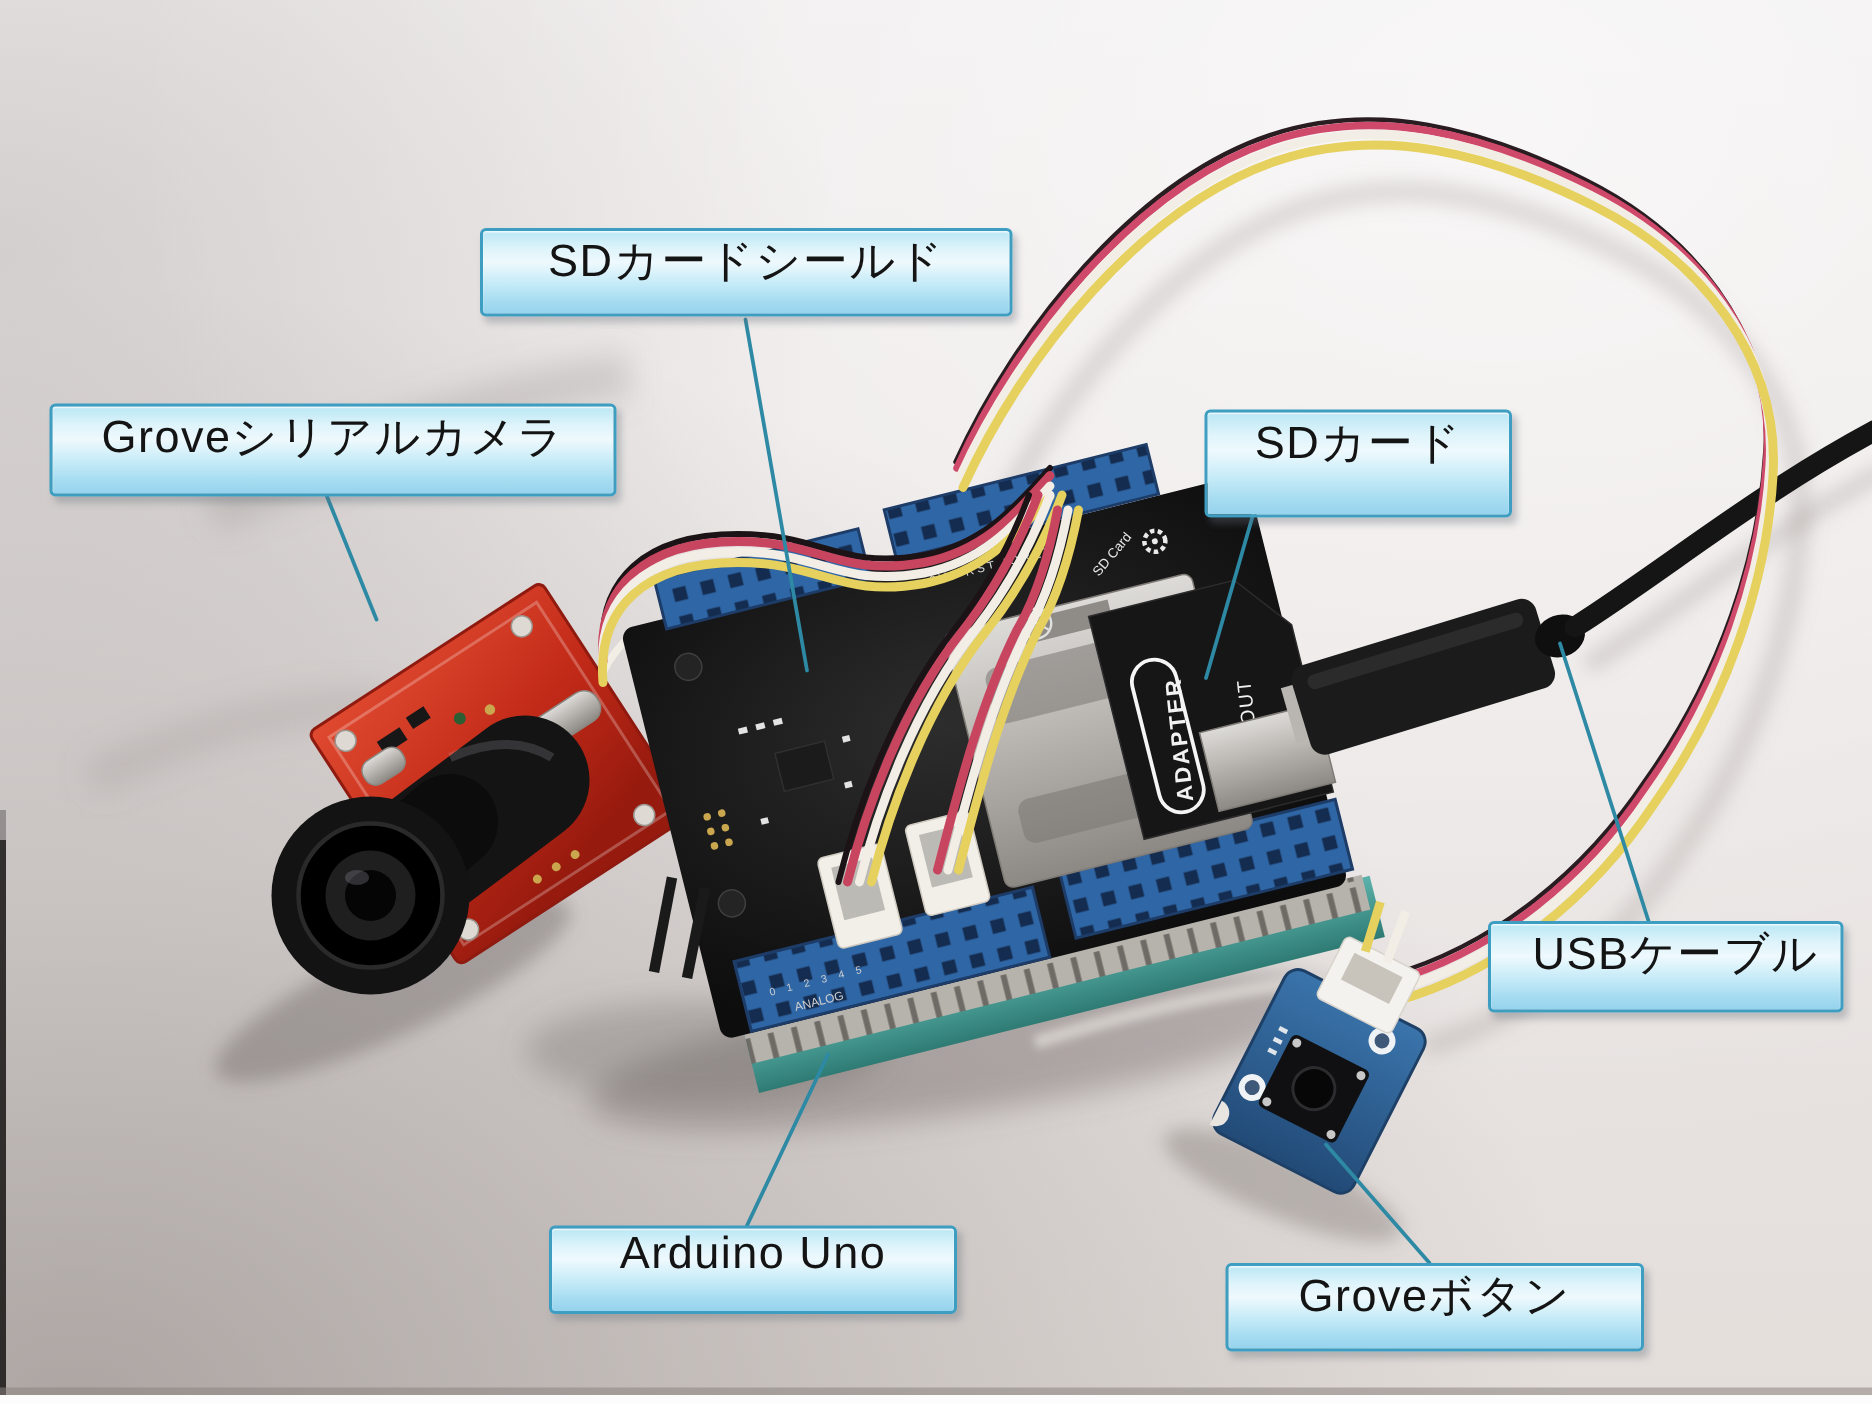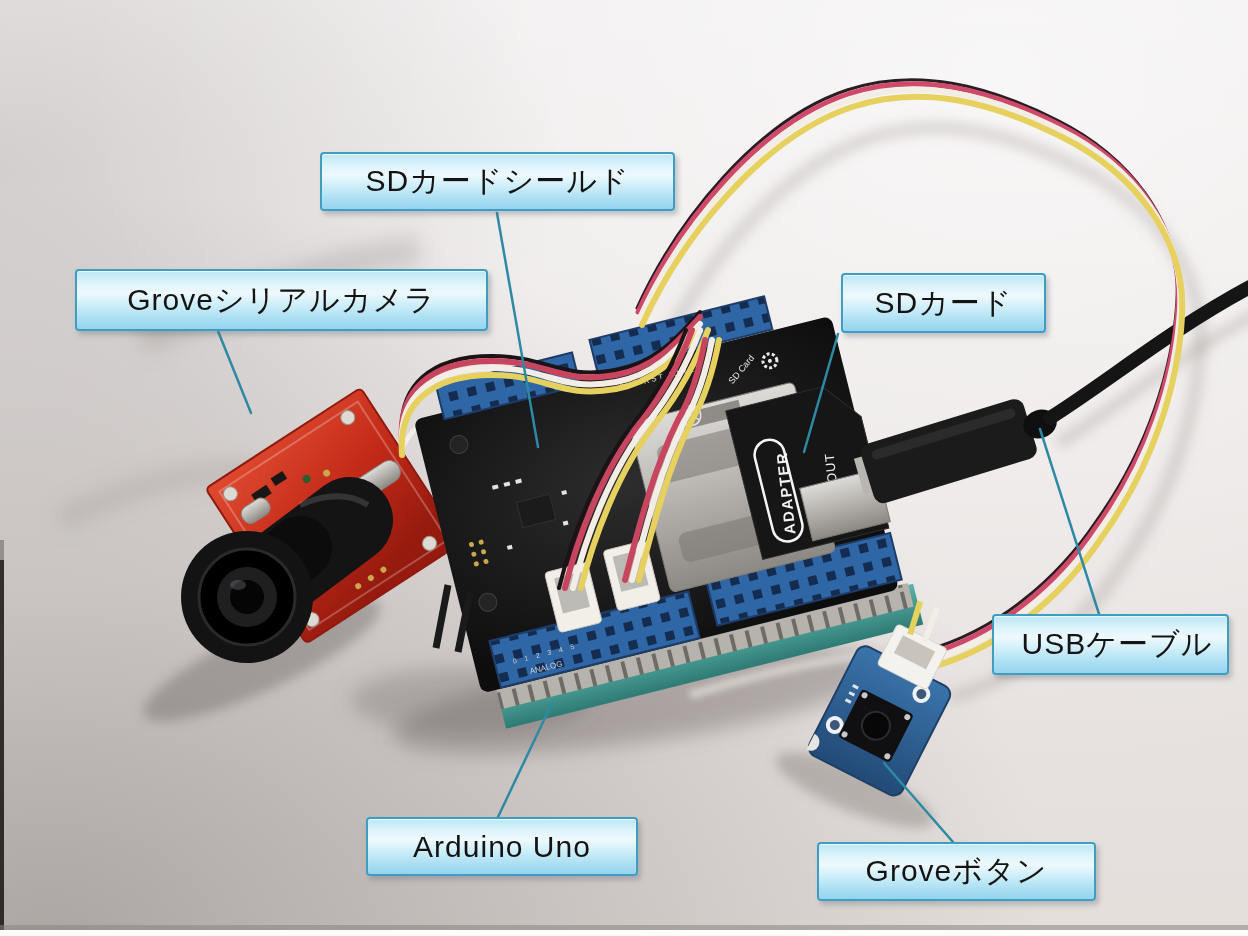--- a/index.html
+++ b/index.html
@@ -4,21 +4,21 @@
 <style>
   html,body{margin:0;padding:0;background:#fff;}
   #stage{
     position:relative;width:1248px;height:936px;overflow:hidden;
     background:#ebe7e6;
     font-family:"Liberation Sans","DejaVu Sans",sans-serif;
   }
   #scene{position:absolute;left:0;top:0;}
   .callout{
     position:absolute;box-sizing:border-box;
-    display:flex;align-items:center;justify-content:center;
+    display:flex;align-items:flex-start;justify-content:center;
     border:2px solid #3e9ec2;border-radius:4px;
     background:linear-gradient(180deg,#b9e7f5 0%,#dff4fb 22%,#eef9fd 38%,#c8ecf8 62%,#a6dcf1 85%,#96d3ed 100%);
     box-shadow:3px 4px 5px rgba(100,110,120,0.35), inset 0 1px 1px rgba(255,255,255,0.8);
     color:#141414;font-size:30px;letter-spacing:1px;white-space:nowrap;
     z-index:3;
   }
   .callout span{display:block;}
 </style>
 </head>
 <body>
@@ -276,24 +276,24 @@
     <line x1="838" y1="334" x2="804" y2="452"></line>
     <line x1="1099" y1="614" x2="1040" y2="429"></line>
     <line x1="498" y1="817" x2="552" y2="703"></line>
     <line x1="953" y1="842" x2="884" y2="763"></line>
   </g>
 </svg>
 
   <div class="callout" style="left:320px;top:152px;width:355px;height:59px;">
     <span>SDカードシールド</span>
   </div>
-  <div class="callout" style="left:33px;top:269px;width:413px;height:62px;margin-left:42px;">
+  <div class="callout" style="left:33px;top:269px;width:378px;height:62px;">
     <span>Groveシリアルカメラ</span>
   </div>
-  <div class="callout" style="left:841px;top:273px;width:205px;height:60px;">
+  <div class="callout" style="left:803px;top:273px;width:205px;height:72px;">
     <span>SDカード</span>
   </div>
   <div class="callout" style="left:992px;top:614px;width:237px;height:61px;padding-left:13px;">
     <span>USBケーブル</span>
   </div>
   <div class="callout" style="left:366px;top:817px;width:272px;height:59px;">
     <span>Arduino Uno</span>
   </div>
   <div class="callout" style="left:817px;top:842px;width:279px;height:59px;">
     <span>Groveボタン</span>

